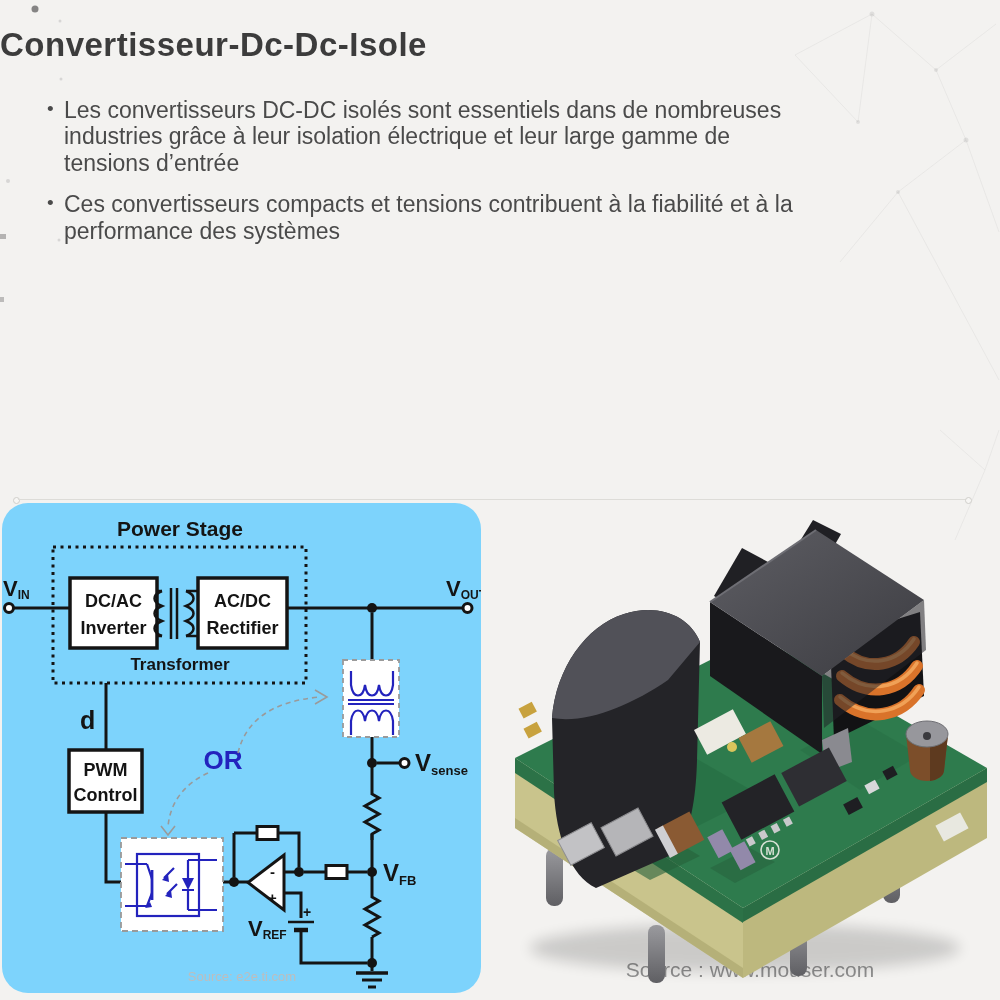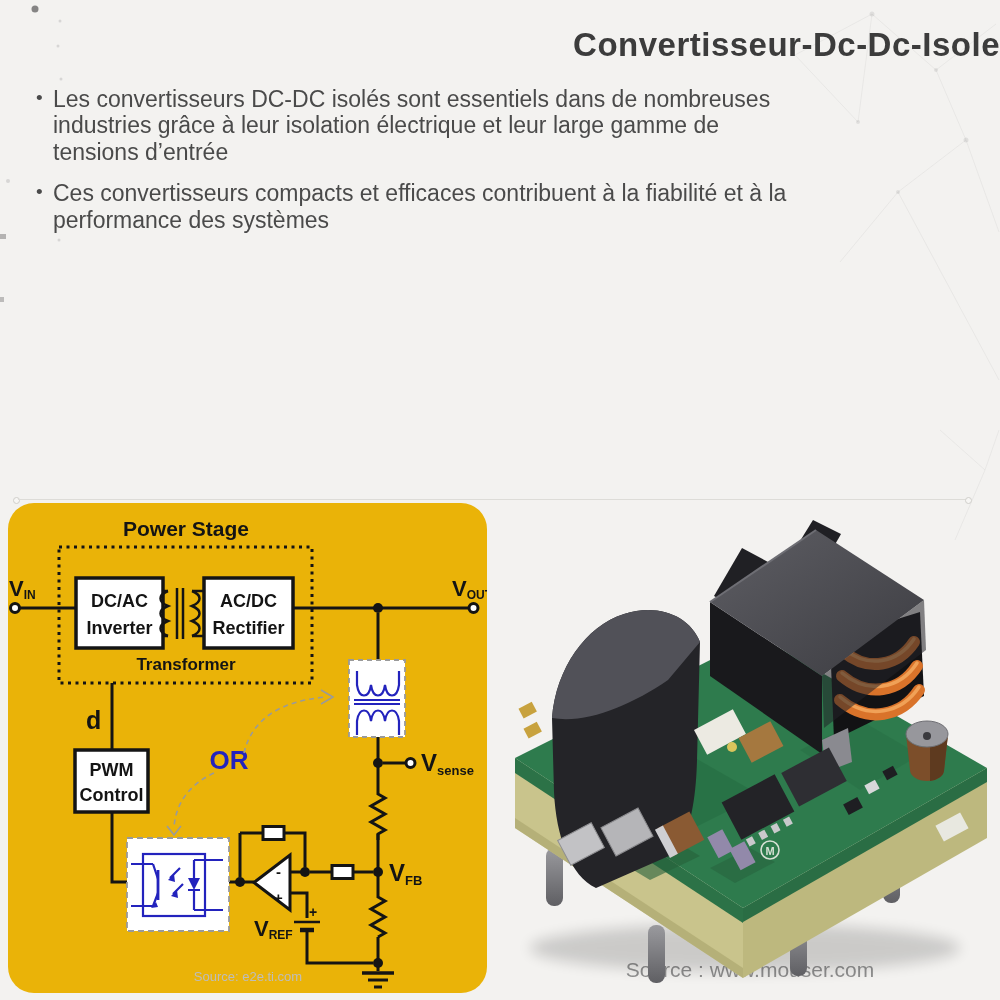--- a/index.html
+++ b/index.html
@@ -4,45 +4,45 @@
 <style>
   html,body{margin:0;padding:0;}
   body{
     width:1000px;height:1000px;position:relative;overflow:hidden;
     background:#f3f2f0;
     font-family:"Liberation Sans",sans-serif;
   }
   .bg-decor{position:absolute;left:0;top:0;z-index:0;}
   .title{
     position:absolute;top:26px;left:0;width:1000px;margin:0;
-    text-align:right;font-size:33px;font-weight:600;color:#3c3c3c;
+    text-align:left;font-size:33px;font-weight:600;color:#3c3c3c;
     letter-spacing:.5px;z-index:2;
   }
   .bullets{
-    position:absolute;top:86px;left:36px;width:770px;margin:0;padding:0;
+    position:absolute;top:86px;left:36px;width:770px;margin:11px;padding:0;
     list-style:none;z-index:2;
   }
   .bullets li{
     position:relative;padding-left:17px;margin:0 0 15px 0;
     font-size:23px;line-height:1.15;color:#4a4a4a;
   }
   .bullets li::before{
     content:"•";position:absolute;left:0;top:1px;font-size:19px;color:#4a4a4a;
   }
   .divider{position:absolute;left:13px;top:497px;width:959px;height:6px;z-index:1;}
   .divider .line{position:absolute;top:2px;left:5px;right:5px;border-top:1.5px solid #dddcd8;}
   .divider::before,.divider::after{
     content:"";position:absolute;top:0;width:5px;height:5px;border:1px solid #d0cfcb;
     border-radius:50%;background:#f7f6f4;
   }
   .divider::before{left:0}
   .divider::after{right:0}
   .diagram-card{
-    position:absolute;left:8px;top:503px;width:479px;height:490px;
-    background:#eab308;border-radius:26px;z-index:2;
+    position:absolute;left:2px;top:503px;width:479px;height:490px;
+    background:#7dd3fc;border-radius:26px;z-index:2;
   }
   .diagram-svg{position:absolute;left:0;top:0;width:479px;height:490px;}
   .photo-source{
     position:absolute;left:500px;top:958px;width:500px;text-align:center;
     font-size:21px;color:#8f8f8f;z-index:2;
   }
   .photo-svg{position:absolute;left:500px;top:500px;width:500px;height:500px;z-index:3;}
   svg text{font-family:"Liberation Sans",sans-serif;}
   .sch-label{font-weight:bold;fill:#141414;}
   .blue{fill:#2323bd;}
@@ -72,21 +72,21 @@
     <circle cx="61" cy="79" r="1.5"></circle>
       <circle cx="59" cy="240" r="1.5"></circle>
       <circle cx="8" cy="181" r="2"></circle>
   </g>
 </svg>
 
 <h1 class="title">Convertisseur-Dc-Dc-Isole</h1>
 
 <ul class="bullets">
   <li>Les convertisseurs DC-DC isolés sont essentiels dans de nombreuses industries grâce à leur isolation électrique et leur large gamme de tensions d’entrée</li>
-  <li>Ces convertisseurs compacts et efficaces contribuent à la fiabilité et à la performance des systèmes</li>
+  <li>Ces convertisseurs compacts et tensions contribuent à la fiabilité et à la performance des systèmes</li>
 </ul>
 
 <div class="divider">
     <div class="line"></div>
   </div>
 
 <div class="diagram-card">
 <svg class="diagram-svg" viewBox="0 0 479 490">
 
   <text x="178" y="33" text-anchor="middle" font-size="21" class="sch-label">Power Stage</text>

